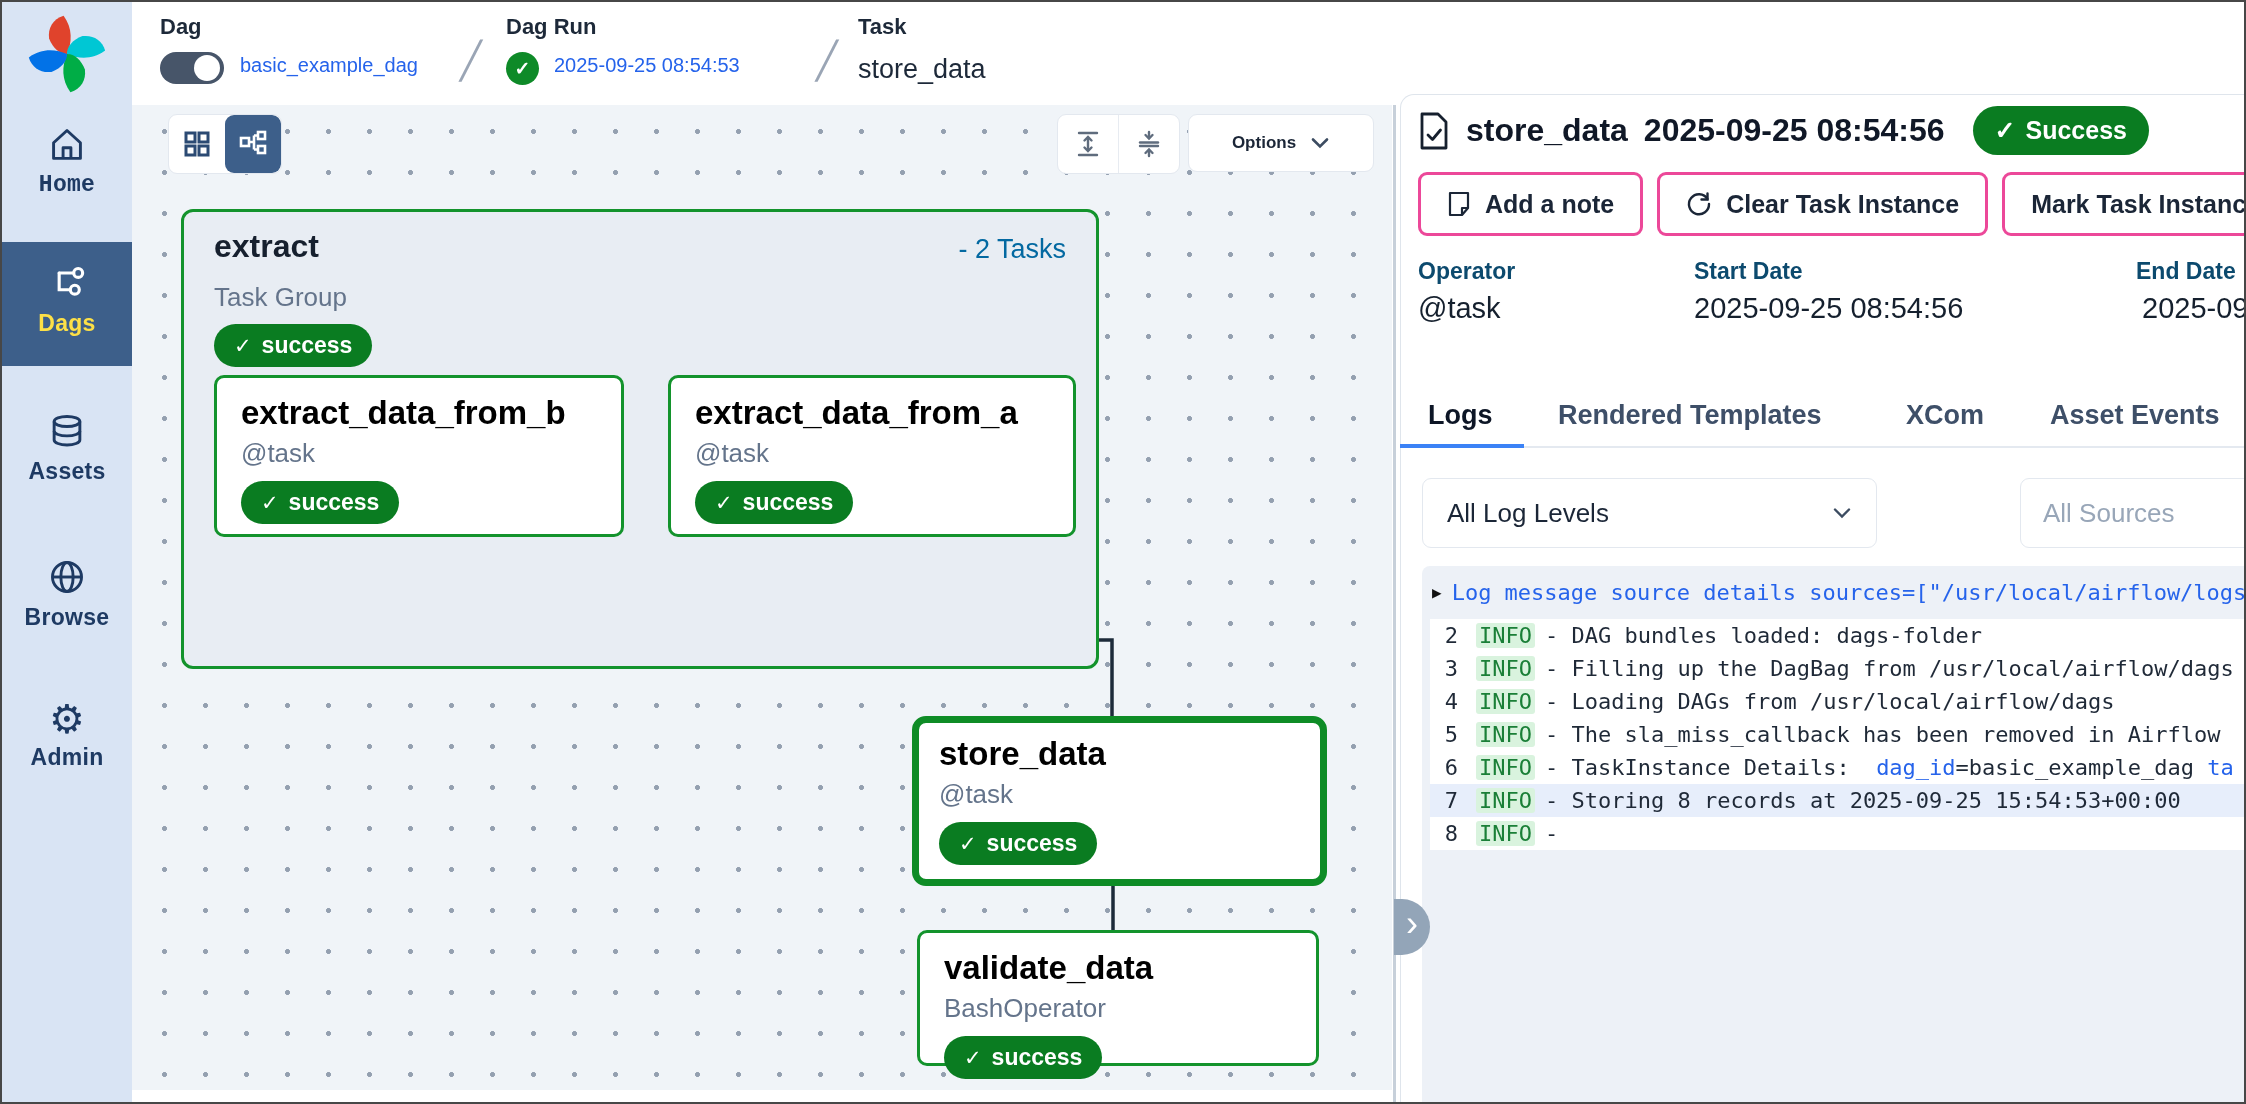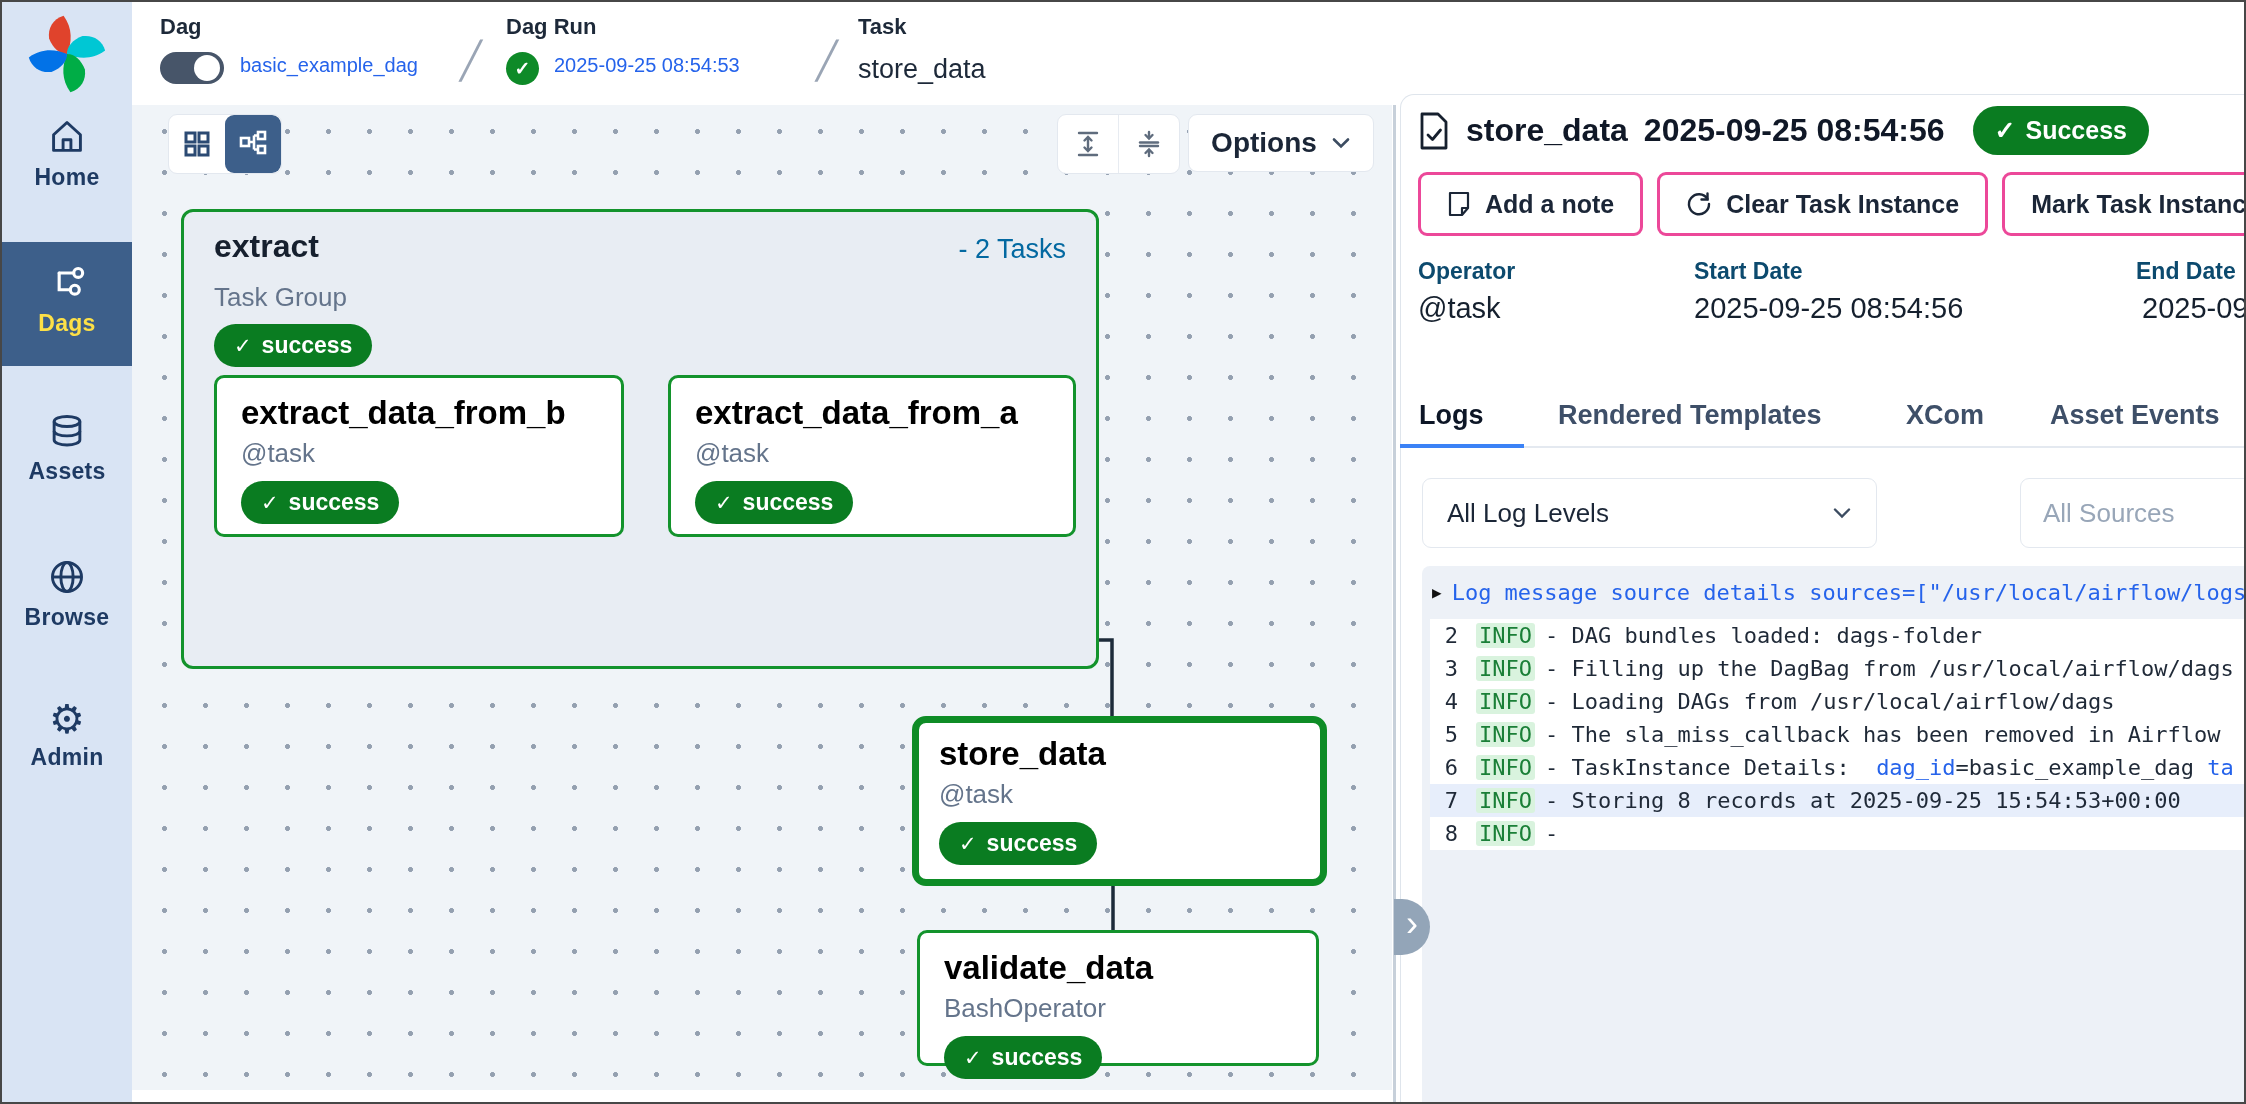--- a/index.html
+++ b/index.html
@@ -8,21 +8,21 @@
         border:2px solid #474747; overflow:hidden; }
 
   
   .sidebar{ position:absolute; left:0; top:0; width:130px; height:100%;
             background:#d9e4f4; z-index:5;}
   .logo{ position:absolute; left:23px; top:10px; width:84px; height:84px; }
   .nav-item{ position:absolute; left:0; width:130px; text-align:center; color:#1e3a63; }
   .nav-item .nav-icon{ display:block; margin:0 auto 8px auto; width:38px; height:38px; }
   .nav-item .nav-label{ font-size:23px; font-weight:600; letter-spacing:.3px;}
   .nav-item.active{ background:#3d5f8a; color:#fde047; padding-top:22px; }
-  .ni-home{ top:116px;} .ni-dags{ top:240px; height:124px;} .ni-assets{ top:410px;}
+  .ni-home{ top:124px;font-family:Liberation Mono, monospace;} .ni-dags{ top:240px; height:124px;} .ni-assets{ top:410px;}
   .ni-browse{ top:556px;} .ni-admin{ top:698px;}
   .gear-glyph{ font-size:40px; line-height:38px; display:block; margin:0 auto 6px auto;}
 
   
   .topbar{ position:absolute; left:130px; top:0; width:1262px; height:103px; background:#fff; z-index:4;}
   .bc-label{ position:absolute; top:12px; font-size:22px; font-weight:700; color:#1d2939;}
   .bc-link{ position:absolute; top:52px; font-size:20px; color:#2563eb; cursor:pointer;}
   .bc-plain{ position:absolute; top:52px; font-size:27px; color:#1d2939;}
   .bc-sep{ position:absolute; top:38px; font-size:36px; color:#9aa5b5; font-weight:300;}
   .toggle{ position:absolute; left:28px; top:50px; width:64px; height:32px; border-radius:16px;
@@ -39,21 +39,21 @@
           background-size:41px 41px; background-position:12px 6px; overflow:hidden;}
   .graph-bottom-strip{ position:absolute; left:0; bottom:0; width:100%; height:14px; background:#fff;}
 
   .tb-group{ position:absolute; top:9px; display:flex; background:#fff; border:1px solid #e3e8ef;
              border-radius:9px; overflow:hidden;}
   .tb-btn{ width:56px; height:58px; display:flex; align-items:center; justify-content:center; cursor:pointer;}
   .tb-btn.sel{ background:#3d5f8a; border-radius:9px;}
   .tb-sep{ width:1px; background:#e7ebf1;}
   .tb-options{ position:absolute; left:1056px; top:9px; width:186px; height:58px; background:#fff;
                border:1px solid #e3e8ef; border-radius:9px; display:flex; align-items:center;
-               justify-content:center; gap:14px; font-size:28px; font-weight:600; color:#1b2637; cursor:pointer;}
+               justify-content:center; gap:14px; font-size:17px; font-weight:600; color:#1b2637; cursor:pointer;}
 
   .edges{ position:absolute; left:0; top:0; width:1260px; height:999px; pointer-events:none;}
 
   .tg-box{ position:absolute; left:49px; top:104px; width:918px; height:460px;
            background:#e8edf3; border:3px solid #13932c; border-radius:12px;}
   .tg-title{ position:absolute; left:30px; top:16px; font-size:32px; font-weight:700; color:#16202e;}
   .tg-count{ position:absolute; right:30px; top:22px; font-size:27px; color:#0369a1; cursor:pointer;}
   .tg-sub{ position:absolute; left:30px; top:70px; font-size:26px; color:#64748b;}
   .tg-pill{ position:absolute; left:30px; top:112px;}
 
@@ -354,21 +354,21 @@
     </div>
 
     <div class="meta-label" style="left:18px;">Operator</div>
     <div class="meta-value" style="left:18px;">@task</div>
     <div class="meta-label" style="left:294px;">Start Date</div>
     <div class="meta-value" style="left:294px;">2025-09-25 08:54:56</div>
     <div class="meta-label" style="left:736px;">End Date</div>
     <div class="meta-value" style="left:742px;">2025-09</div>
 
     <div class="p-tabs">
-      <span class="tab active" style="left:19px;text-align:right;">Logs</span>
+      <span class="tab active" style="left:28px;text-align:right;">Logs</span>
       <span class="tab" style="left:158px;">Rendered Templates</span>
       <span class="tab" style="left:506px;">XCom</span>
       <span class="tab" style="left:650px;">Asset Events</span>
       <div class="tab-underline"></div>
     </div>
 
     <div class="log-select">
       <span>All Log Levels</span>
       <svg class="chev" width="20" height="14" viewBox="0 0 20 14" fill="none" stroke="#3c4c61" stroke-width="2.4" stroke-linecap="round">
         <path d="M3 3.5 L10 10.5 L17 3.5"></path>

